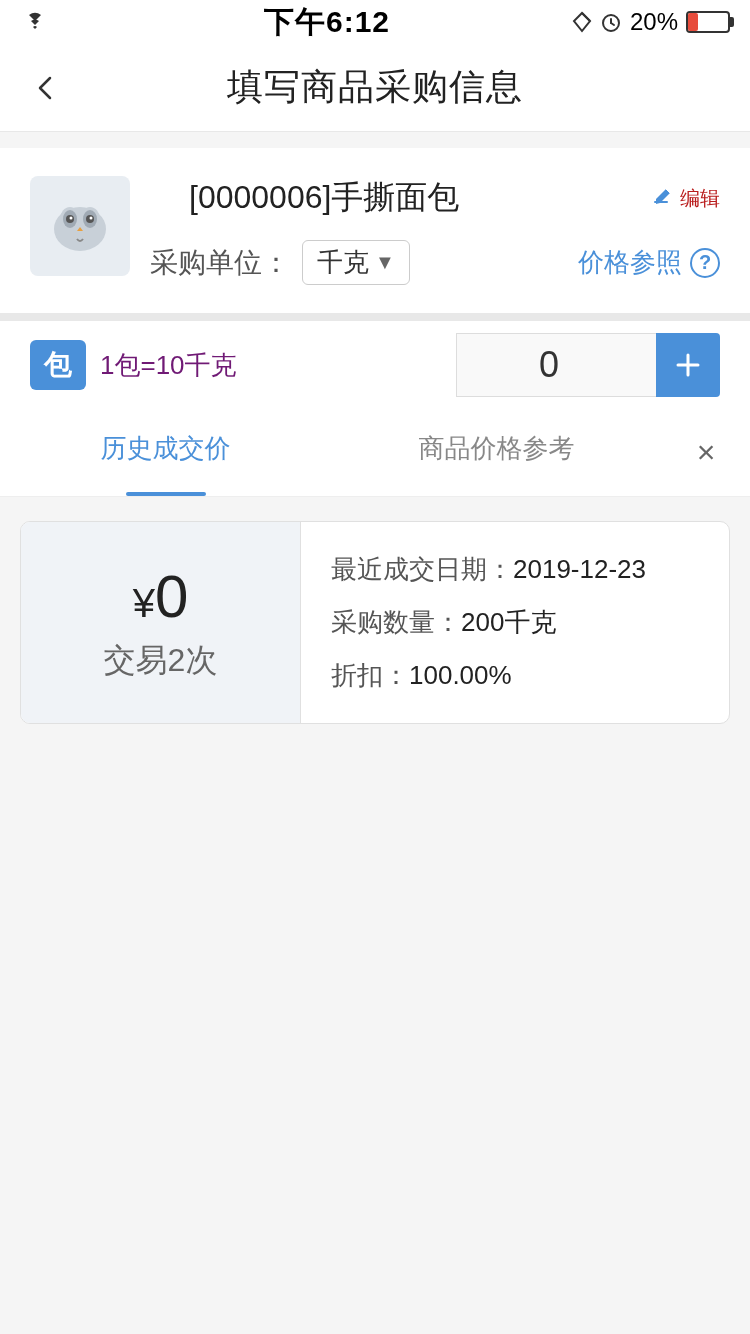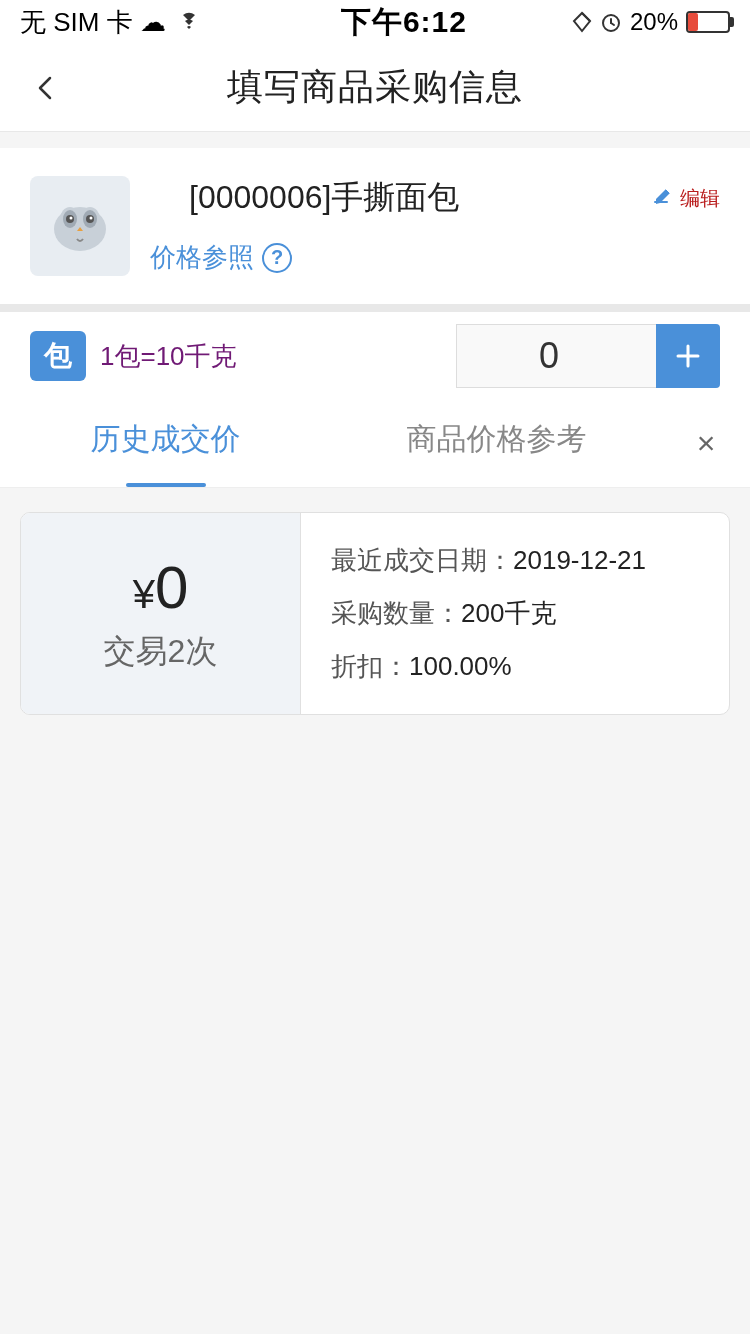--- a/index.html
+++ b/index.html
@@ -274,21 +274,21 @@
       position: relative;
       padding-bottom: 0;
     }
     .tab-item {
       flex: 1;
       height: 88px;
       display: flex;
       flex-direction: column;
       align-items: center;
       justify-content: center;
-      font-size: 30px;
+      font-size: 26px;
       color: #888;
       cursor: pointer;
       position: relative;
       padding-bottom: 8px;
     }
     .tab-item.active {
       color: #4a90d9;
       font-weight: 500;
     }
     .tab-underline {
@@ -373,21 +373,20 @@
     .main-content {
       background: #f5f5f5;
       min-height: 700px;
     }
   </style>
 </head>
 <body>
 
 <div class="status-bar">
   <div class="status-left">
-    <span>无 SIM 卡 ☁</span>
     <svg width="30" height="22" viewBox="0 0 30 22" fill="none">
       <path d="M15 18l2-2a3 3 0 00-4 0l2 2z" fill="#333"></path>
       <path d="M15 14l4-4a6 6 0 00-8 0l4 4z" fill="#333"></path>
       <path d="M15 10l6-6a10 10 0 00-12 0l6 6z" fill="#333"></path>
     </svg>
   </div>
   <div class="status-center">下午6:12</div>
   <div class="status-right">
     <svg width="20" height="22" viewBox="0 0 20 22">
       <path d="M10 2L18 10L10 20L2 10L10 2Z" fill="none" stroke="#333" stroke-width="2"></path>
@@ -441,20 +440,27 @@
       <div class="edit-btn">
         <svg width="22" height="22" viewBox="0 0 22 22">
           <rect x="2" y="14" width="14" height="2" rx="1" fill="#4a90d9"></rect>
           <path d="M4 12L14 2L18 6L8 16L4 17L4 12Z" fill="#4a90d9"></path>
           <path d="M14 2L18 6" stroke="#fff" stroke-width="1"></path>
         </svg>
         <span>编辑</span>
       </div>
     </div>
     <div class="unit-row">
+      <div style="display:flex;align-items:center;gap:12px;">
+        <span class="unit-label">采购单位：</span>
+        <div class="unit-select">
+          <span>千克</span>
+          <span class="chevron">▼</span>
+        </div>
+      </div>
       <div class="price-ref-btn">
         <span>价格参照</span>
         <div class="price-ref-circle">?</div>
       </div>
     </div>
   </div>
 </div>
 
 <div class="section-divider"></div>
 
@@ -491,21 +497,21 @@
   <div class="price-card-container">
     <div class="price-card">
       <div class="price-card-left">
         <div class="price-amount">
           <span class="currency">¥</span><span>0</span>
         </div>
         <div class="price-trade-count">交易2次</div>
       </div>
       <div class="price-card-right">
         <div class="price-detail-row">
-          <span class="price-detail-label">最近成交日期：</span><span class="price-detail-value">2019-12-21</span>
+          <span class="price-detail-label">最近成交日期：</span><span class="price-detail-value">2019-12-23</span>
         </div>
         <div class="price-detail-row">
           <span class="price-detail-label">采购数量：</span><span class="price-detail-value">200千克</span>
         </div>
         <div class="price-detail-row">
           <span class="price-detail-label">折扣：</span><span class="price-detail-value">100.00%</span>
         </div>
       </div>
     </div>
   </div>

